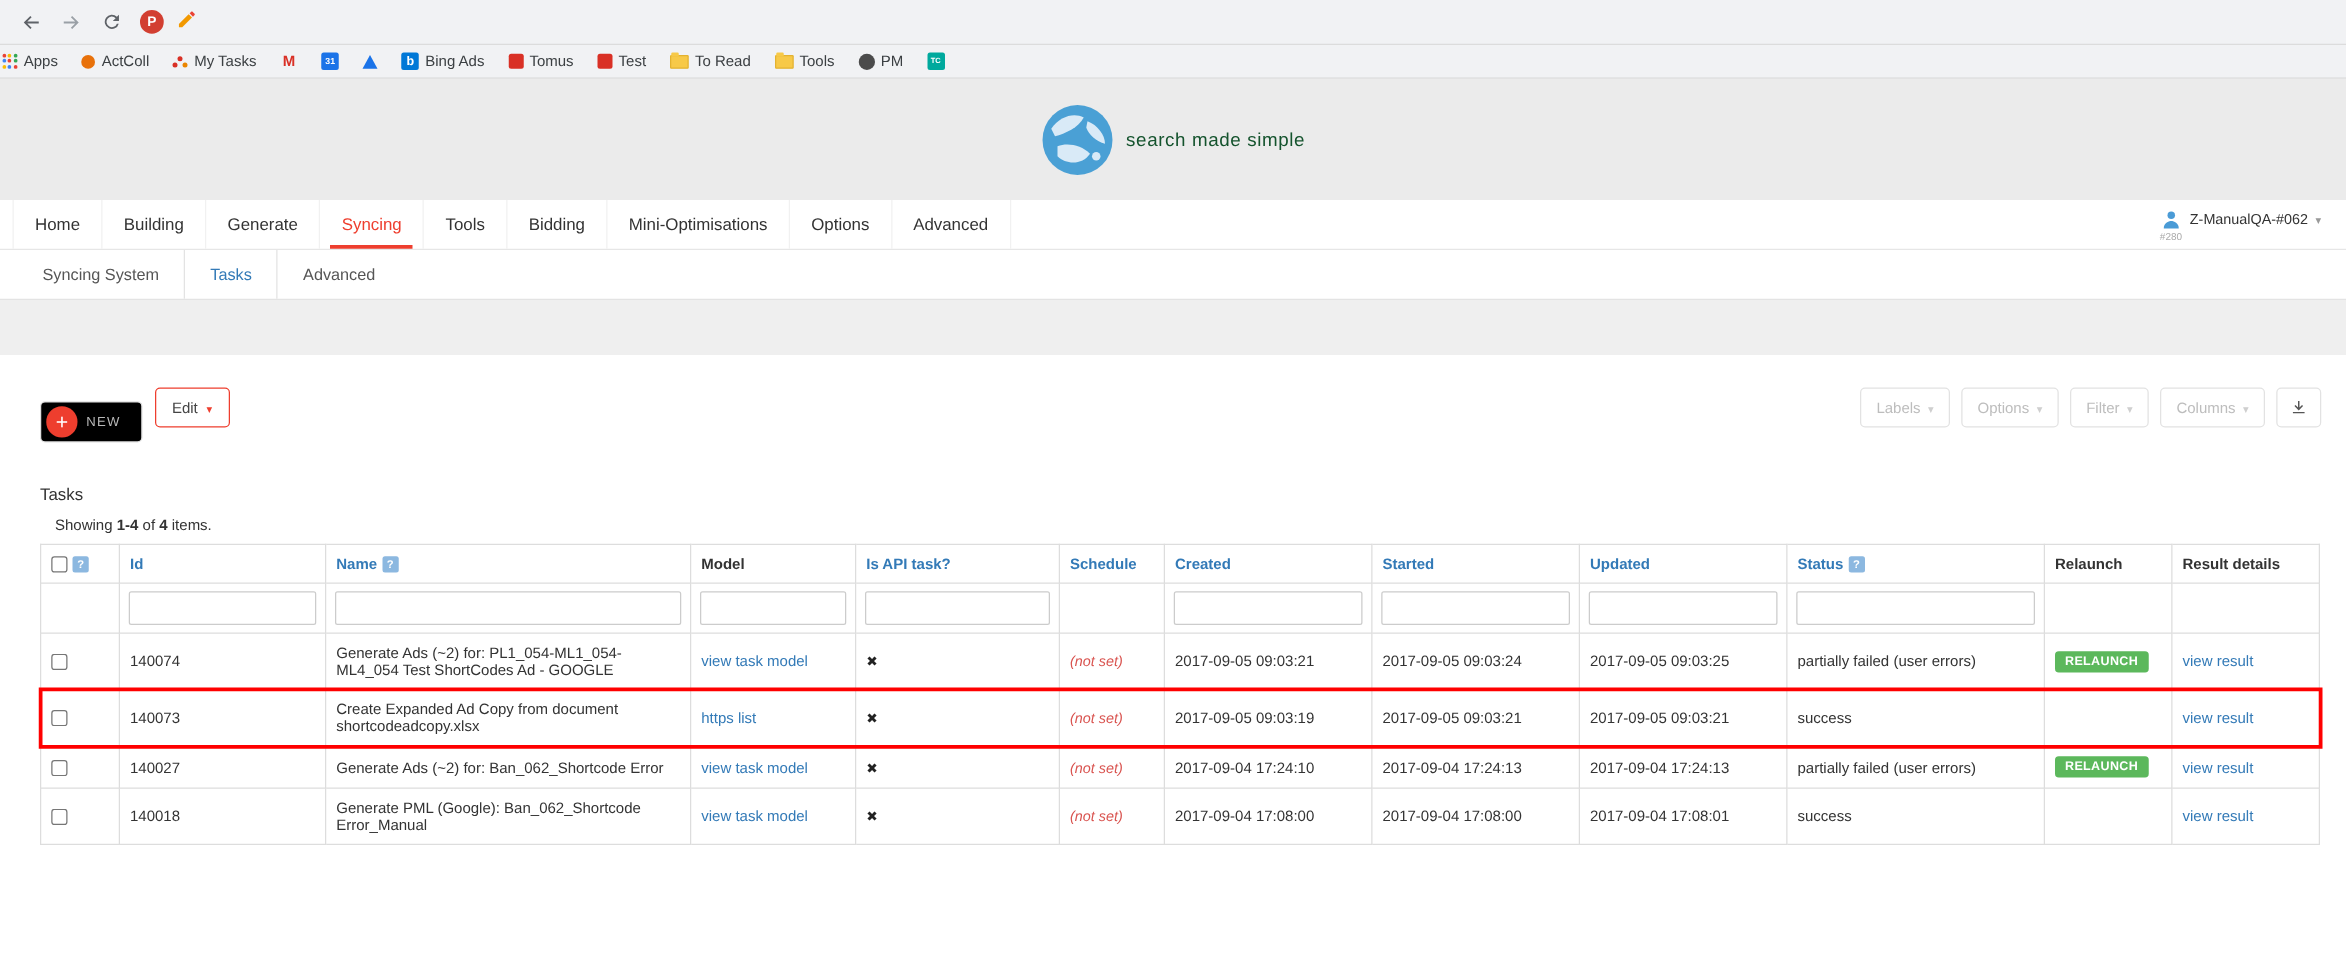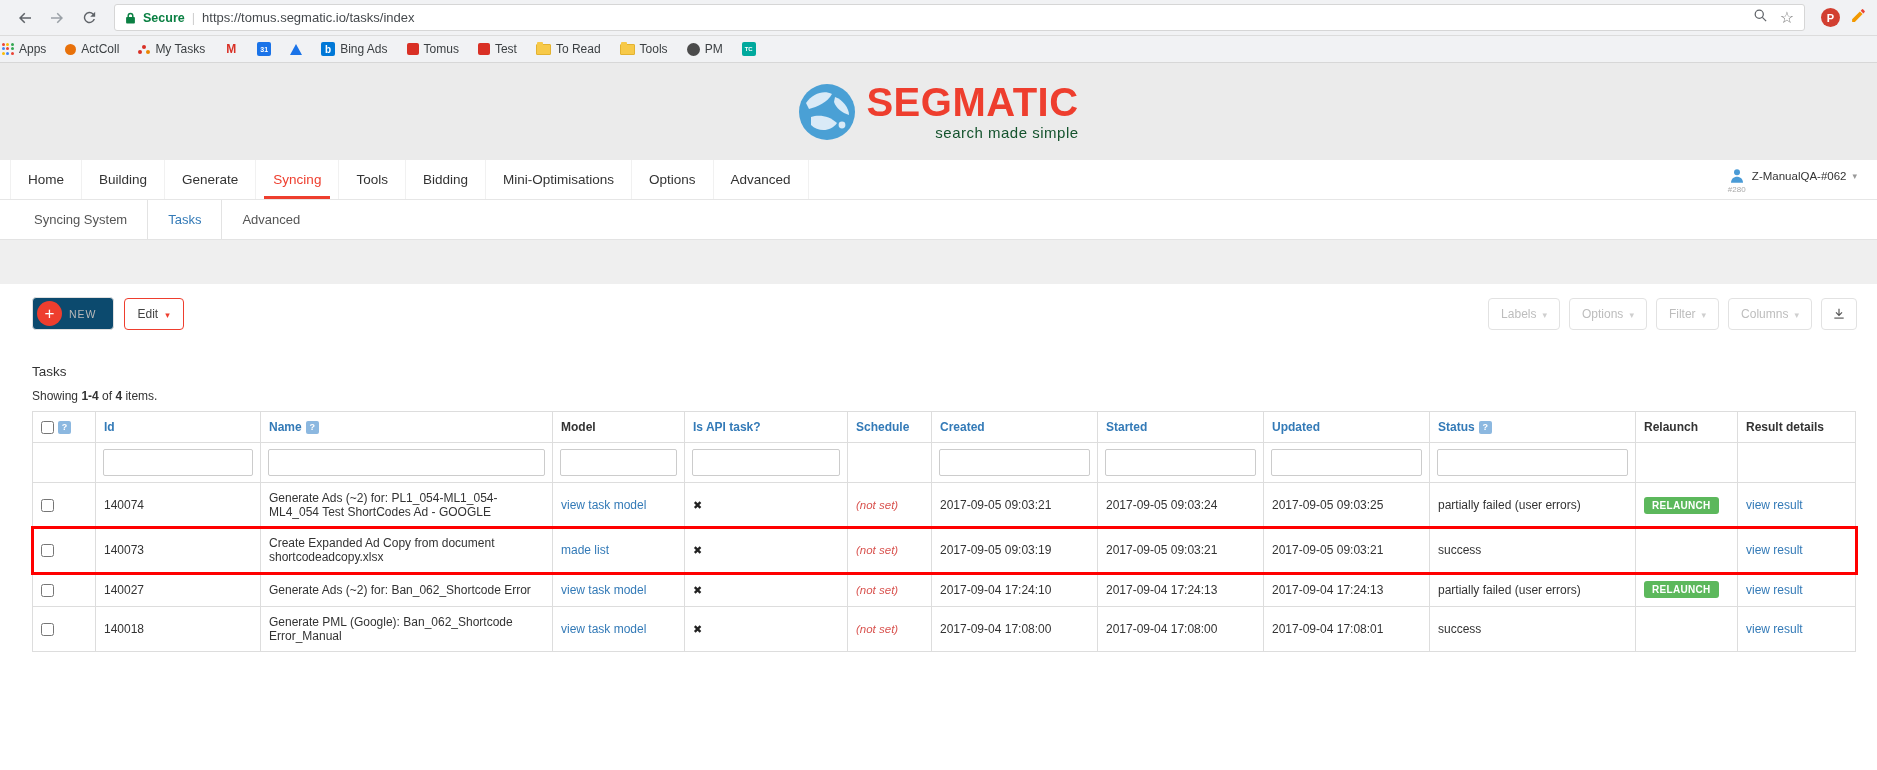--- a/index.html
+++ b/index.html
@@ -58,40 +58,40 @@
   
   .sub-nav { height:40px; background:#fff; border-bottom:1px solid #e3e3e3; display:flex; align-items:stretch; padding-left:14px; }
   .subnav-item { display:flex; align-items:center; padding:0 20px; font-size:13px; color:#555; cursor:pointer; }
   .subnav-item.active { color:#337ab7; border-left:1px solid #e3e3e3; border-right:1px solid #e3e3e3; }
 
   .gray-strip { height:44px; background:#efefef; }
 
   
   .action-bar { display:flex; justify-content:space-between; align-items:center; padding:13px 20px 0 32px; }
   .ab-left { display:flex; align-items:center; gap:10px; }
-  .new-btn { display:flex; align-items:center; gap:7px; background:#0c4a6e; border:1px solid #e0e0e0; border-radius:4px; padding:3px 16px 3px 4px; cursor:pointer; }
+  .new-btn { display:flex; align-items:center; gap:7px; background:#000000; border:1px solid #e0e0e0; border-radius:4px; padding:3px 16px 3px 4px; cursor:pointer;margin-top:24px; }
   .plus-circle { width:25px; height:25px; border-radius:50%; background:#ee3e2e; color:#fff; display:flex; align-items:center; justify-content:center; font-size:17px; line-height:1; }
   .plus-circle::before { content:"+"; }
   .new-label { color:#b9b9b9; font-size:10.5px; letter-spacing:1px; }
   .edit-btn { background:#fff; border:1px solid #ee3e2e; border-radius:4px; padding:8px 13px; font-size:12px; color:#444; cursor:pointer; display:flex; align-items:center; gap:7px; }
   .edit-btn .caret { color:#ee3e2e; }
   .caret::after { content:"▾"; font-size:9px; }
   .ab-right { display:flex; align-items:center; gap:9px; }
   .ghost-btn { background:#fff; border:1px solid #e2e2e2; border-radius:4px; padding:8px 12px; font-size:12px; color:#bdbdbd; cursor:pointer; display:flex; align-items:center; gap:6px; }
   .ghost-btn .caret { color:#cfcfcf; }
   .icon-btn { background:#fff; border:1px solid #e2e2e2; border-radius:4px; width:36px; height:32px; display:flex; align-items:center; justify-content:center; cursor:pointer; }
   .search-wrap { display:flex; align-items:center; }
   .search-input { width:165px; height:32px; border:1px solid #ddd; border-radius:3px 0 0 3px; padding:0 9px; font-size:12px; color:#555; font-family:"Liberation Sans",sans-serif; }
   .search-input::placeholder { color:#b5b5b5; }
   .search-btn { width:36px; height:32px; background:#fff; border:1px solid #3b3b3b; border-radius:0 3px 3px 0; display:flex; align-items:center; justify-content:center; cursor:pointer; margin-left:-1px; }
 
   
   .table-area { padding:34px 0 0 32px; }
   .tasks-title { font-size:13.5px; color:#333; }
-  .grid-summary { font-size:12px; color:#333; margin:10px 0 8px; }
+  .grid-summary { font-size:12px; color:#333; margin:10px 12px 8px; }
   .grid-summary b { font-weight:bold; }
   table.grid { border-collapse:collapse; table-layout:fixed; width:1823px; font-size:12px; background:#fff; }
   .grid th, .grid td { border:1px solid #ddd; padding:8px; text-align:left; vertical-align:middle; }
   .grid th { font-weight:bold; color:#333; background:#fff; }
   .sort-link { color:#337ab7; text-decoration:none; cursor:pointer; font-weight:bold; }
   .help-icon { display:inline-block; width:13px; height:13px; background:#8cb8e0; color:#fff; border-radius:2px; font-size:9px; font-weight:bold; text-align:center; line-height:13px; vertical-align:middle; margin-left:4px; cursor:pointer; }
   .help-icon::before { content:"?"; }
   .filter-row td { padding:6px 7px; }
   .filter-input { width:100%; height:27px; border:1px solid #ccc; border-radius:2px; padding:0 6px; font-size:12px; font-family:"Liberation Sans",sans-serif; }
   .lnk { color:#337ab7; text-decoration:none; cursor:pointer; }
@@ -118,36 +118,20 @@
   <span class="nav-btn">
     <svg width="18" height="18" viewBox="0 0 24 24">
         <path d="M4 11h12.2l-4.6-4.6L13 5l7 7-7 7-1.4-1.4 4.6-4.6H4z" fill="#9aa0a6"></path>
       </svg>
   </span>
   <span class="nav-btn">
     <svg width="17" height="17" viewBox="0 0 24 24">
         <path d="M17.65 6.35A8 8 0 1 0 19.73 14h-2.08a6 6 0 1 1-1.42-6.23L13 11h7V4z" fill="#5f6368"></path>
       </svg>
   </span>
-  <div class="omnibox">
-    <svg width="11" height="14" viewBox="0 0 12 14">
-        <path d="M3.5 6.2V4.5a2.5 2.5 0 0 1 5 0v1.7" stroke="#0b8043" stroke-width="1.6" fill="none"></path>
-        <rect x="1.2" y="6" width="9.6" height="7" rx="1" fill="#0b8043"></rect>
-      </svg>
-    <span class="secure-label">Secure</span>
-    <span class="omni-sep">|</span>
-    <span class="omni-url">https://tomus.segmatic.io/tasks/index</span>
-    <span class="omni-right">
-      <span><svg width="15" height="15" viewBox="0 0 24 24">
-            <circle cx="10" cy="10" r="6.5" fill="none" stroke="#5f6368" stroke-width="2"></circle>
-            <path d="M15 15l6 6" stroke="#5f6368" stroke-width="2"></path>
-          </svg></span>
-      <span class="star-glyph">☆</span>
-    </span>
-  </div>
   <div class="ext-area">
     <span class="ext-p">P</span>
     <span>
       <svg width="17" height="17" viewBox="0 0 24 24">
           <path d="M3 17.2V21h3.8L17.8 10 14 6.2z" fill="#f29900"></path>
           <path d="M20.7 7a1 1 0 0 0 0-1.4l-2.3-2.3a1 1 0 0 0-1.4 0l-1.9 1.9L18.9 9z" fill="#ea4335"></path>
         </svg>
     </span>
   </div>
 </div>
@@ -216,21 +200,20 @@
 <div class="logo-band">
   <div class="logo-lockup">
     <svg width="58" height="58" viewBox="0 0 58 58">
       <circle cx="29" cy="29" r="28" fill="#4aa0d5"></circle>
       <path d="M8 20 C15 10 26 7 34 11 C30 19 19 24 11 26 Z" fill="#d9eaf7"></path>
       <path d="M37 14 C45 17 51 25 51 32 C44 30 38 25 36 19 Z" fill="#d9eaf7"></path>
       <path d="M13 34 C21 31 32 33 39 40 C33 49 20 49 13 42 Z" fill="#d9eaf7"></path>
       <circle cx="44" cy="42" r="3.4" fill="#d9eaf7"></circle>
     </svg>
     <div class="logo-text">
-      <span class="logo-title">SEGMATIC</span>
       <span class="logo-tagline">search made simple</span>
     </div>
   </div>
 </div>
 
 <div class="main-nav">
   <span class="nav-item">Home</span>
   <span class="nav-item">Building</span>
   <span class="nav-item">Generate</span>
   <span class="nav-item active">Syncing</span>
@@ -359,21 +342,21 @@
         <td>2017-09-05 09:03:24</td>
         <td>2017-09-05 09:03:25</td>
         <td>partially failed (user errors)</td>
         <td><span class="relaunch-badge">RELAUNCH</span></td>
         <td><a class="lnk">view result</a></td>
       </tr>
       <tr class="highlight-row">
         <td><input type="checkbox" class="cb" style=""></td>
         <td>140073</td>
         <td>Create Expanded Ad Copy from document shortcodeadcopy.xlsx</td>
-        <td><a class="lnk">made list</a></td>
+        <td><a class="lnk">https list</a></td>
         <td><span class="x-glyph">✖</span></td>
         <td><span class="not-set">(not set)</span></td>
         <td>2017-09-05 09:03:19</td>
         <td>2017-09-05 09:03:21</td>
         <td>2017-09-05 09:03:21</td>
         <td>success</td>
         <td></td>
         <td><a class="lnk">view result</a></td>
       </tr>
       <tr>

